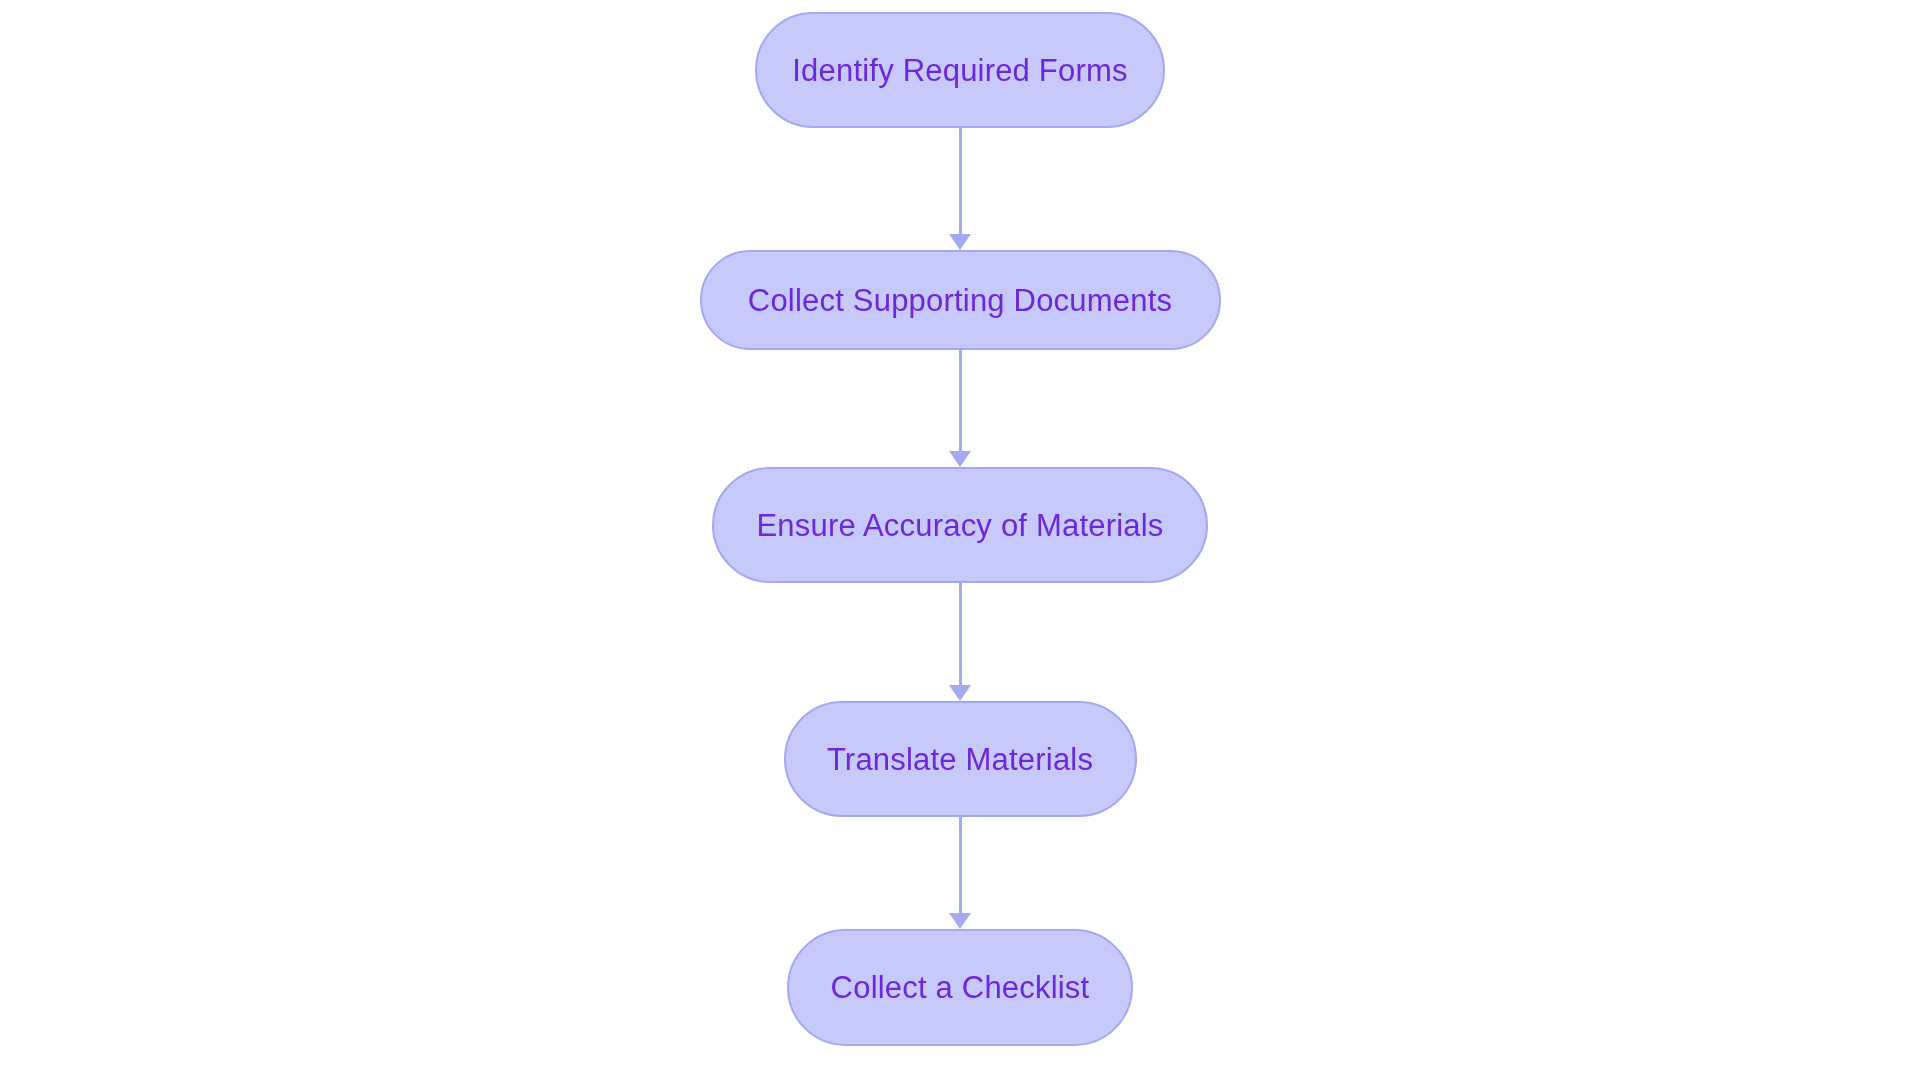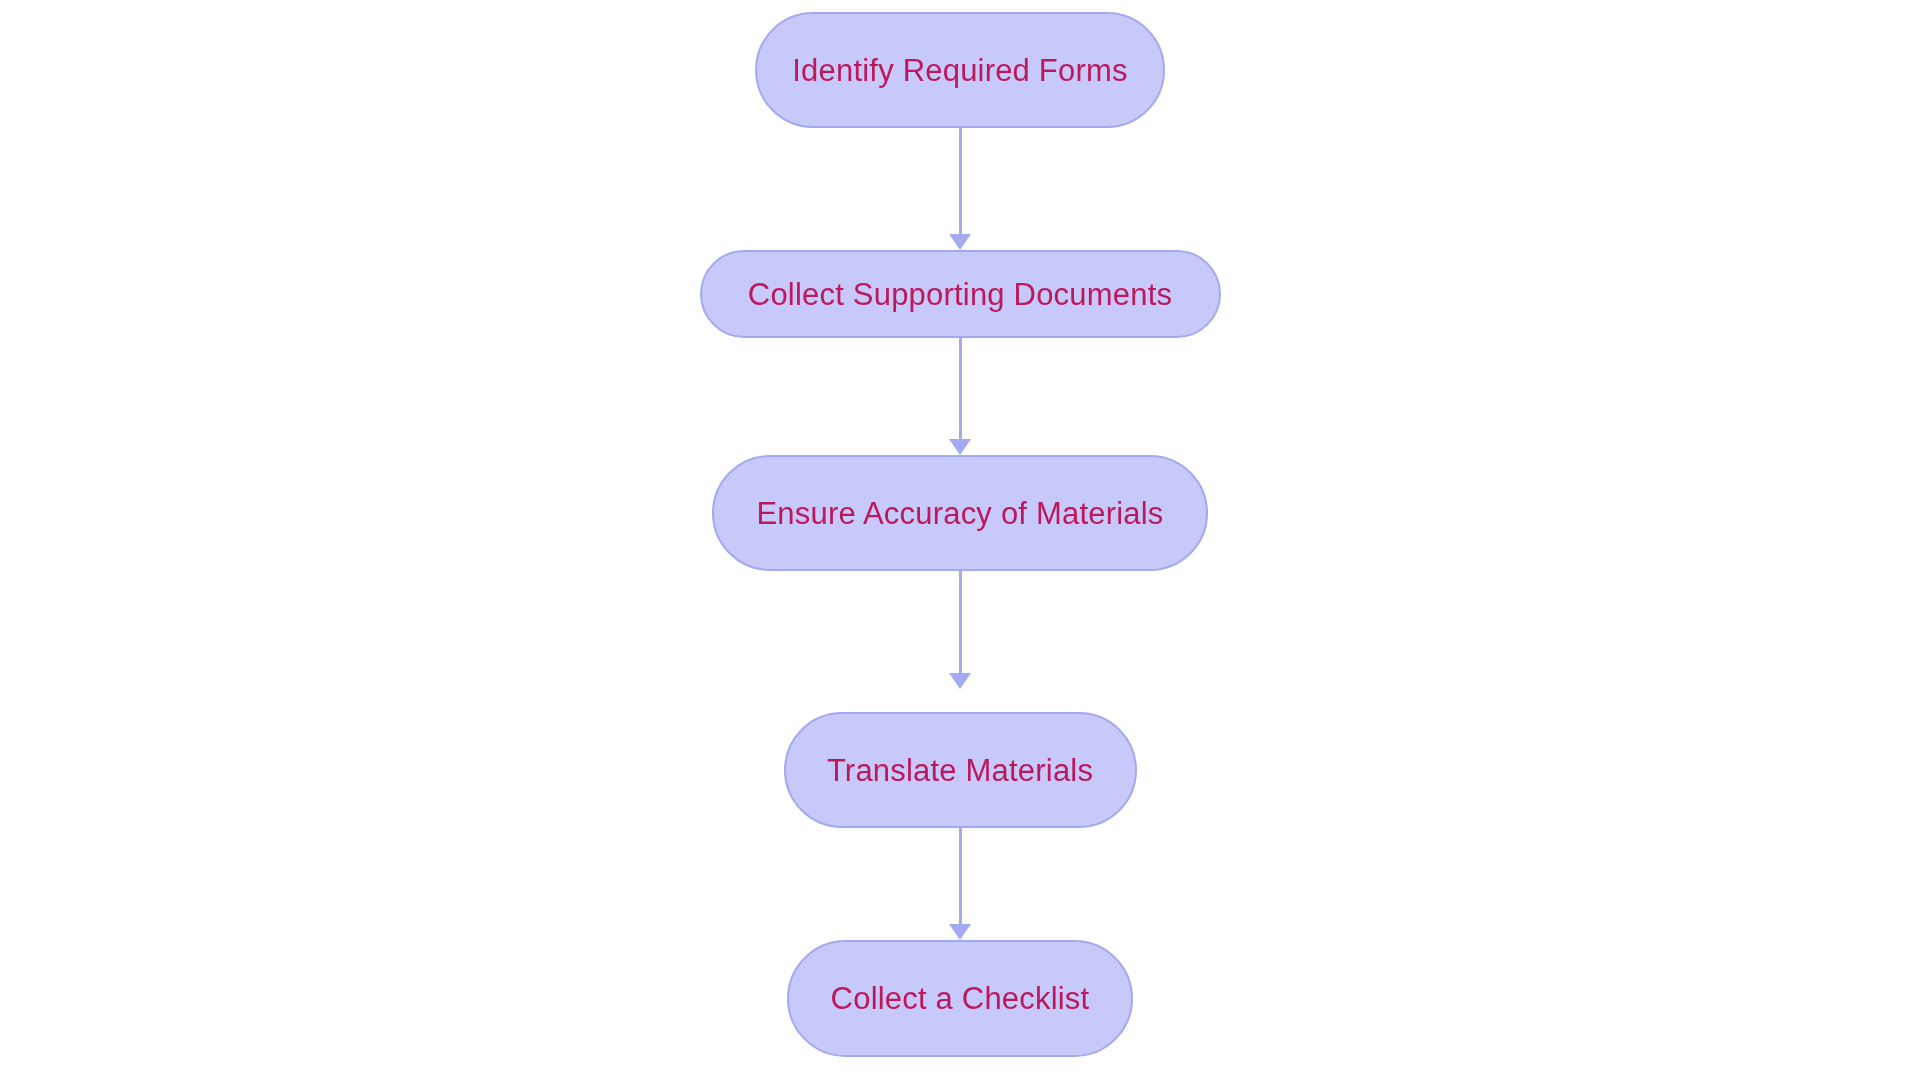--- a/index.html
+++ b/index.html
@@ -35,38 +35,38 @@
 
   
   .node {
     box-sizing: border-box;
     display: flex;
     align-items: center;
     justify-content: center;
     background: #c6c9fa;
     border: 2px solid #a3a9f0;
     border-radius: 999px;
-    color: #be185d;
+    color: #6d28d9;
     font-size: 31px;
     font-weight: 400;
     letter-spacing: 0.2px;
     white-space: nowrap;
     line-height: 1;
   }
 
   .node-label {
     display: block;
     padding: 0 4px;
   }
 
   
   .node-0 { width: 410px; height: 116px; margin-top: 12px; }
-  .node-1 { width: 521px; height: 88px; align-items: center; }
+  .node-1 { width: 521px; height: 100px; align-items: center; }
   .node-2 { width: 496px; height: 116px; }
-  .node-3 { width: 353px; height: 116px; margin-top: 23px; }
+  .node-3 { width: 353px; height: 116px; }
   .node-4 { width: 346px; height: 117px; }
 
   
   .connector {
     position: relative;
     width: 24px;
     display: flex;
     flex-direction: column;
     align-items: center;
     justify-content: flex-start;

